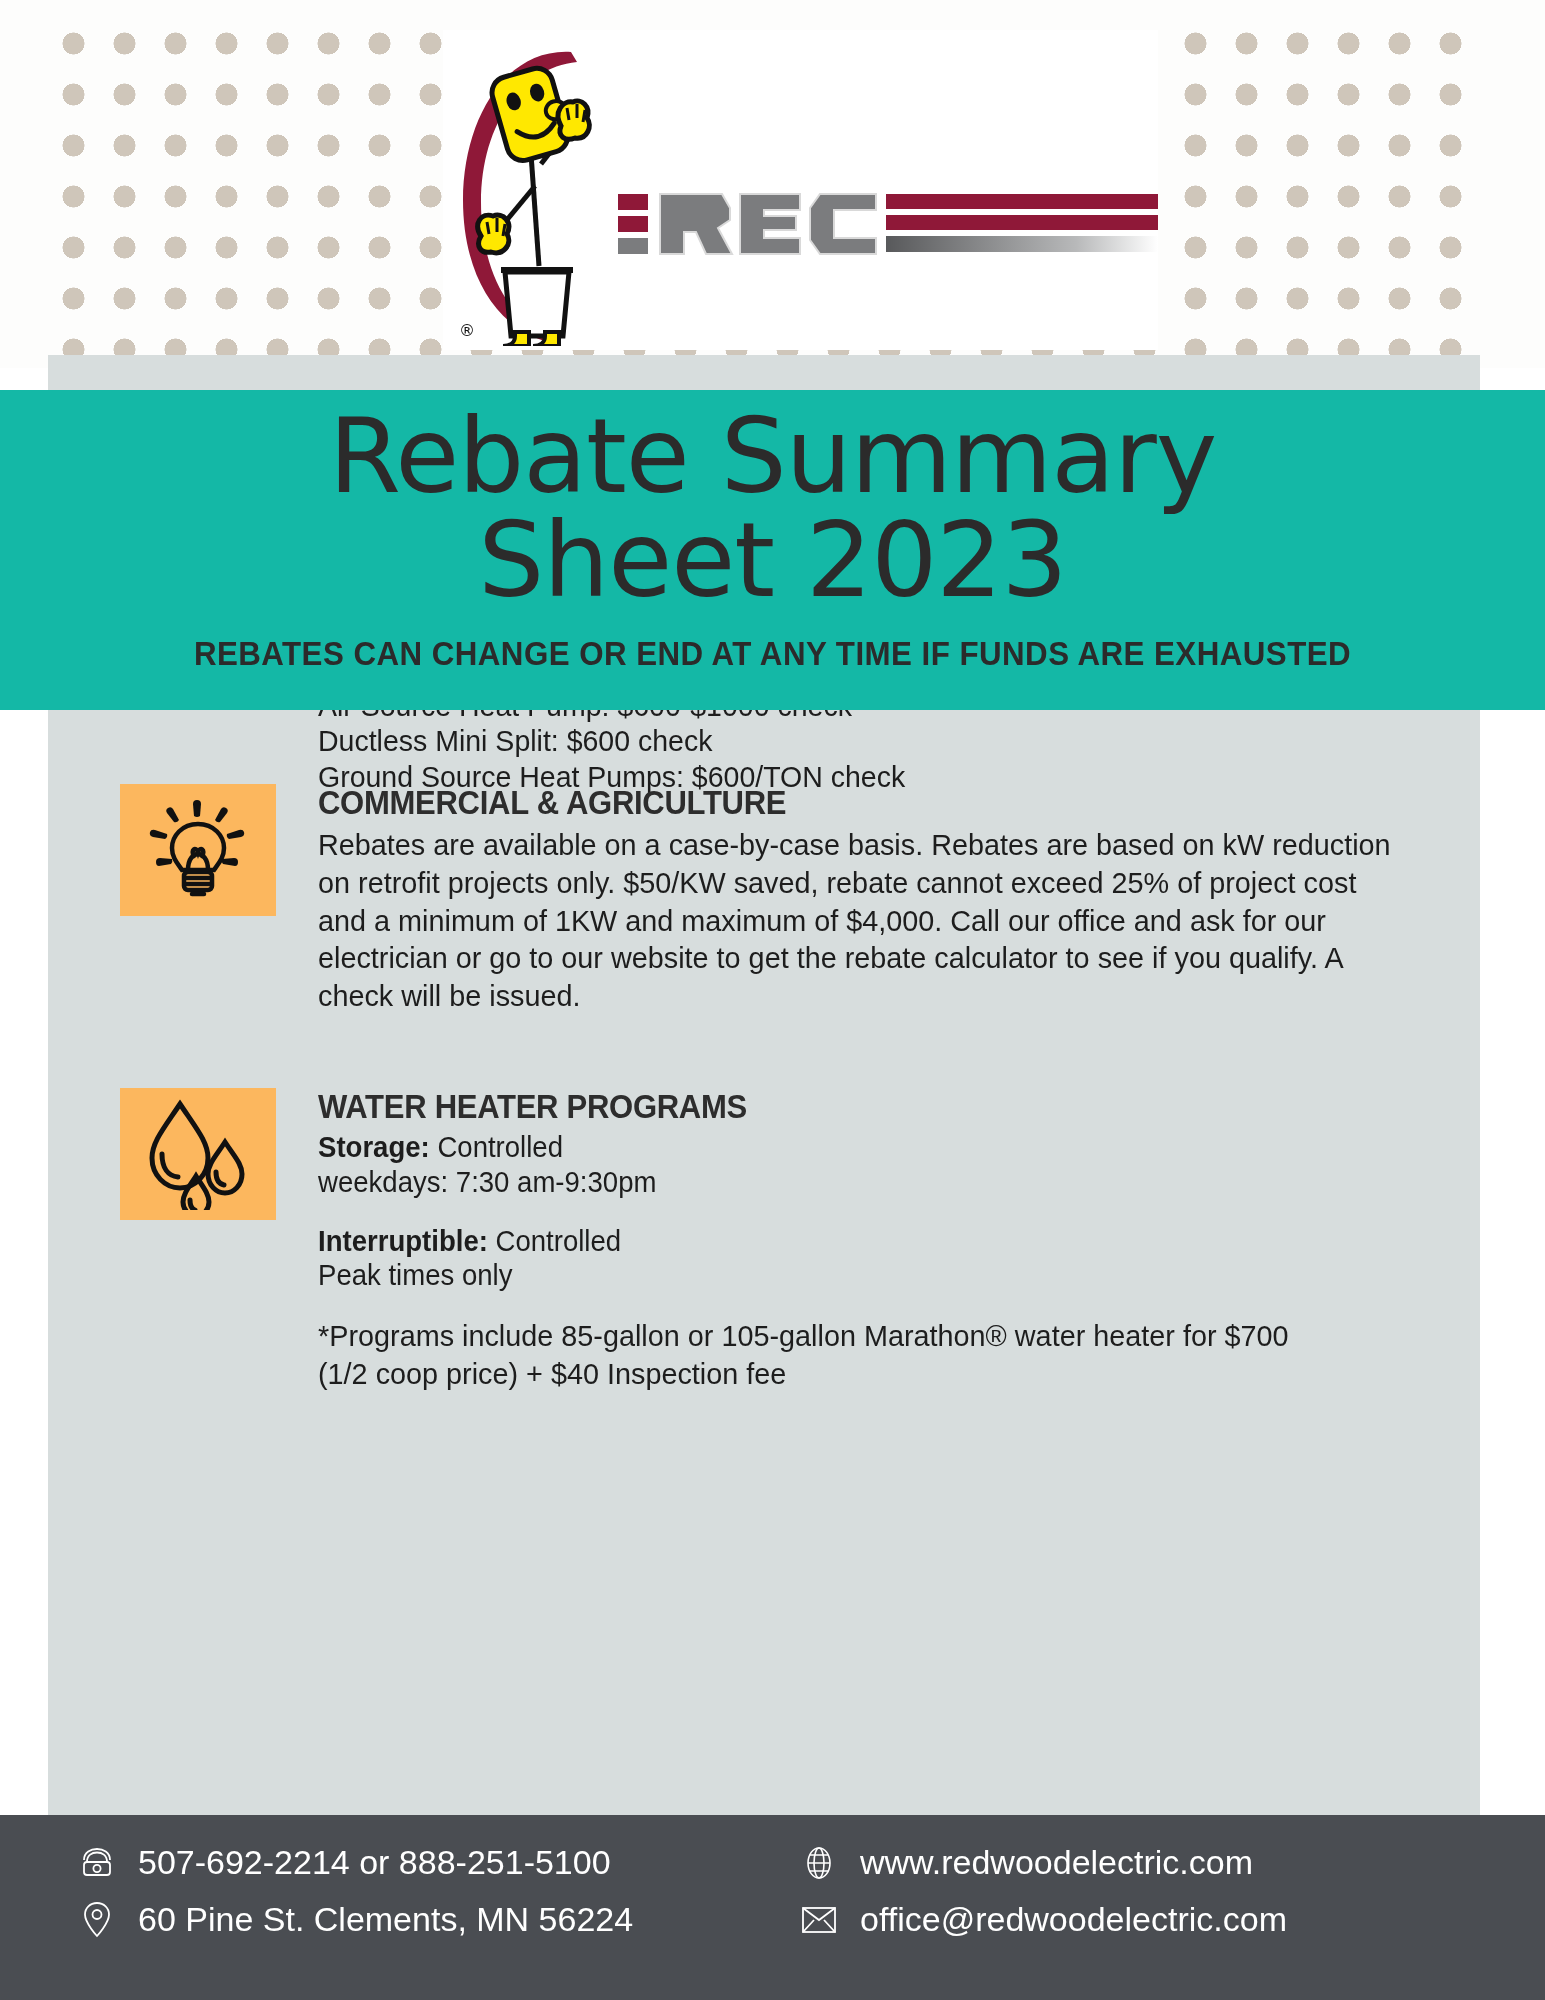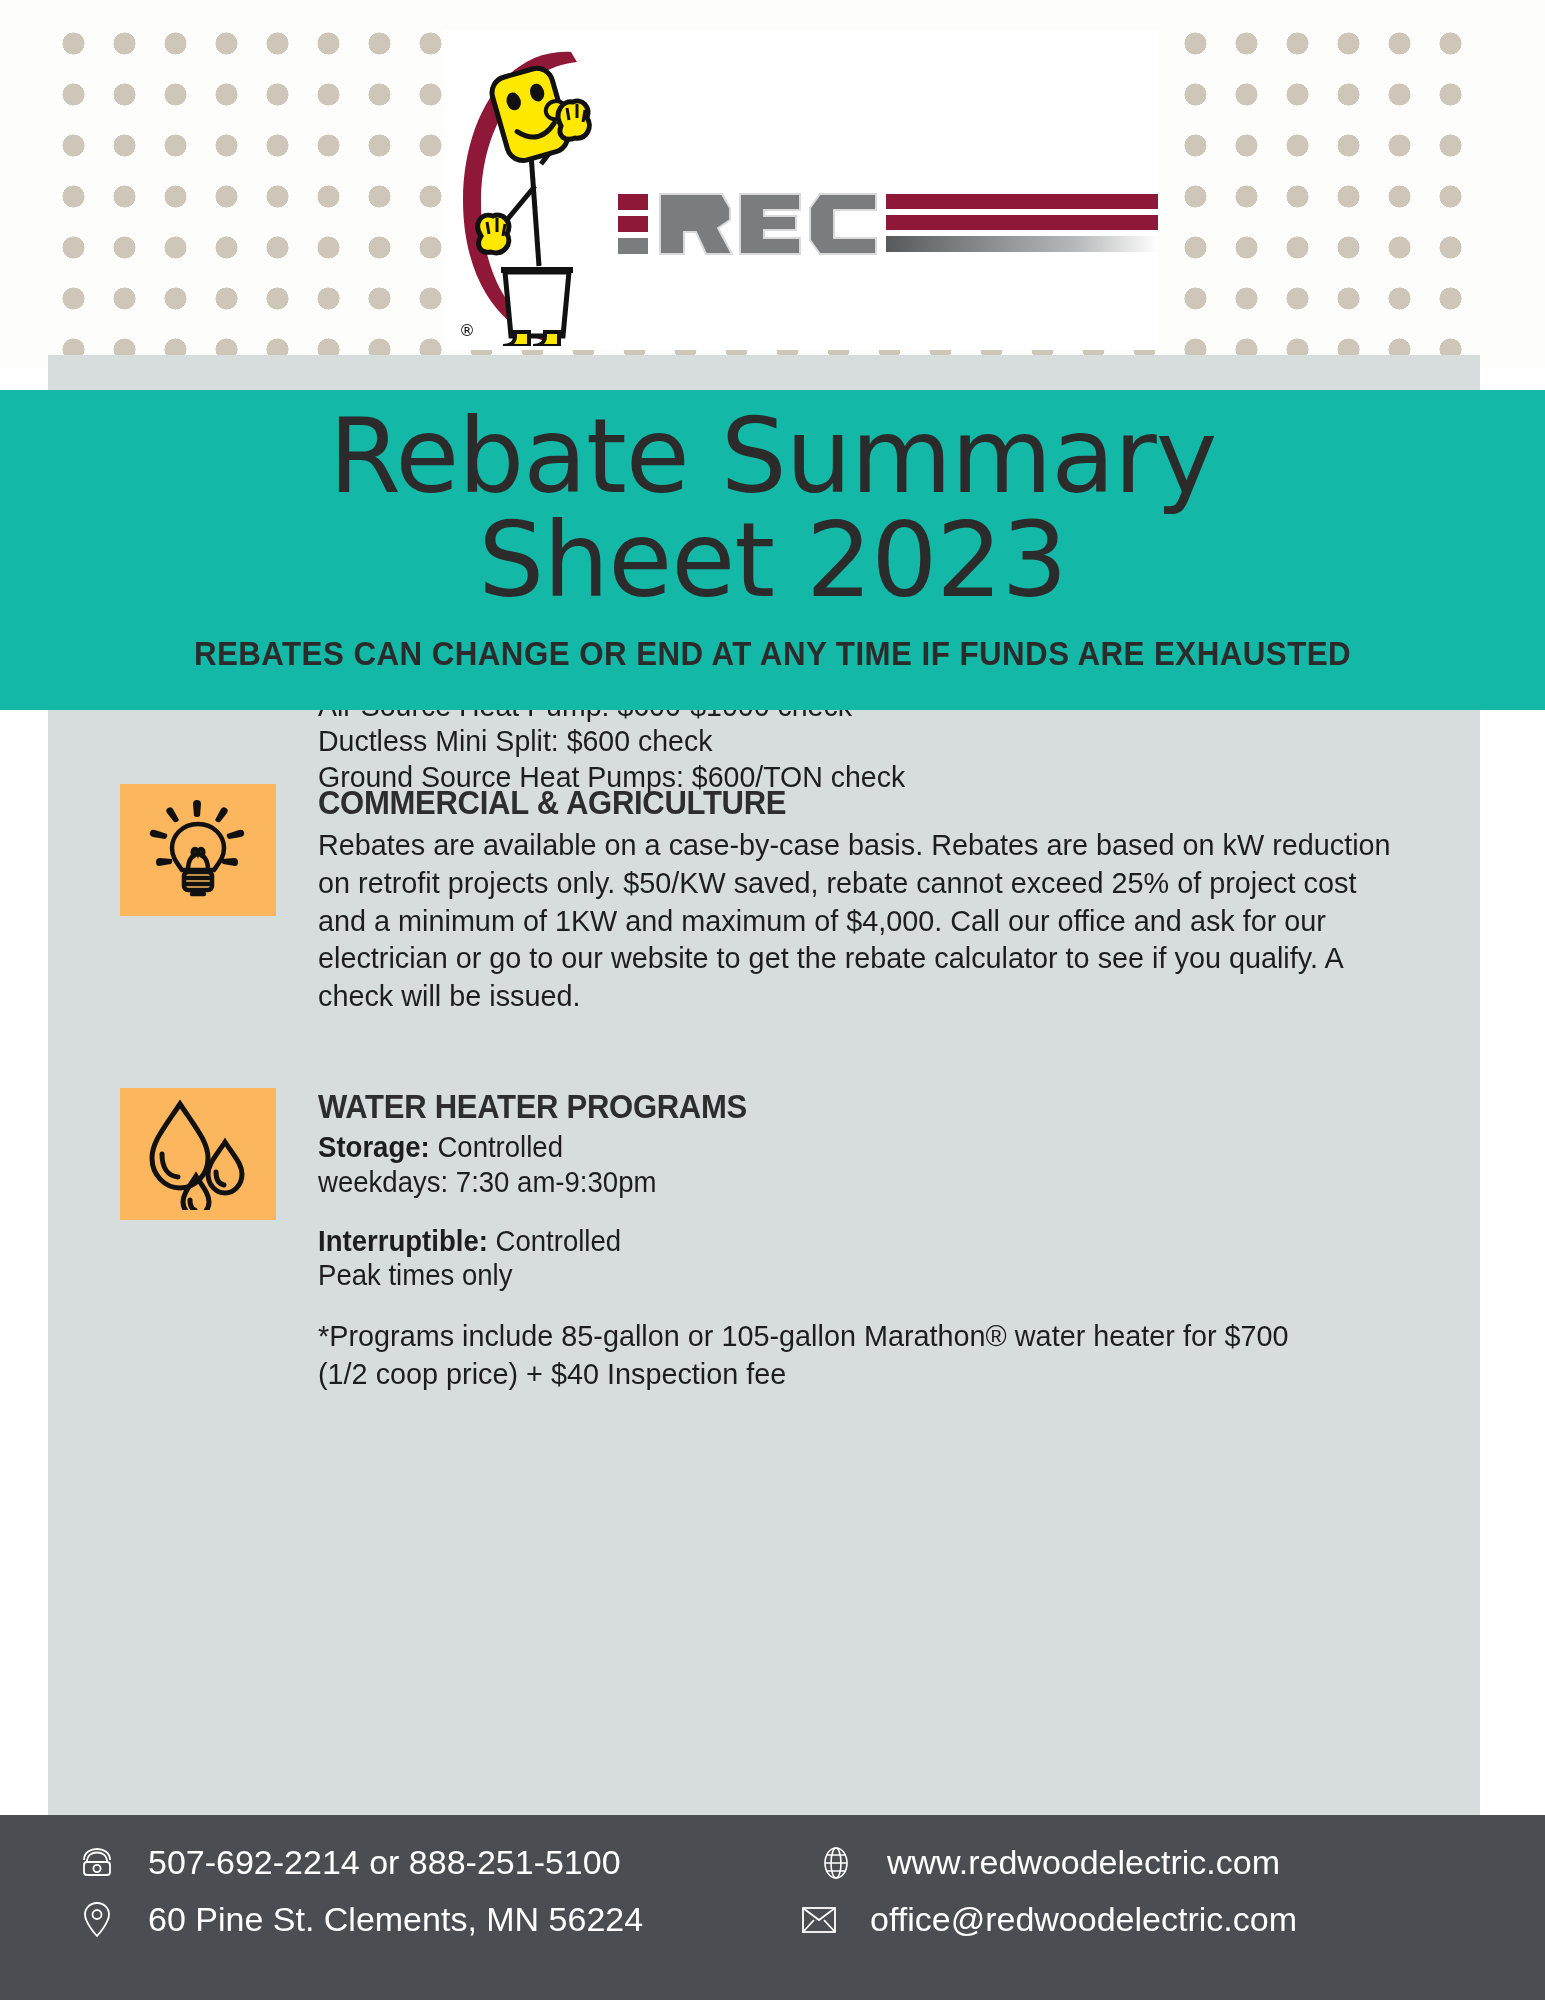--- a/index.html
+++ b/index.html
@@ -200,25 +200,25 @@
     height: 185px;
     background: #4a4d52;
   }
   .footer-col {
     position: absolute;
     display: flex;
     flex-direction: column;
     gap: 18px;
   }
   .footer-left  { left: 78px;  top: 28px; }
-  .footer-right { left: 800px; top: 28px; align-items: center; }
+  .footer-right { left: 800px; top: 28px; }
   .footer-row {
     display: flex;
     align-items: center;
-    gap: 32px;
+    gap: 22px;
     color: #ffffff;
     font-family: "Liberation Sans", sans-serif;
     font-size: 34px;
     white-space: nowrap;
   }
   .footer-icon {
     width: 38px;
     height: 38px;
     display: flex;
     align-items: center;

